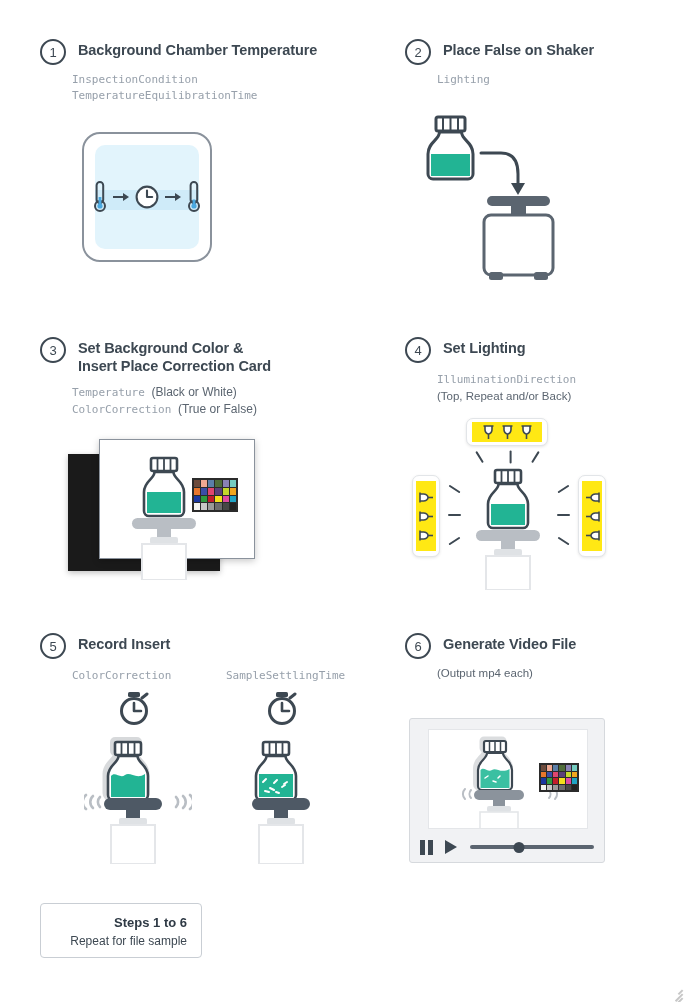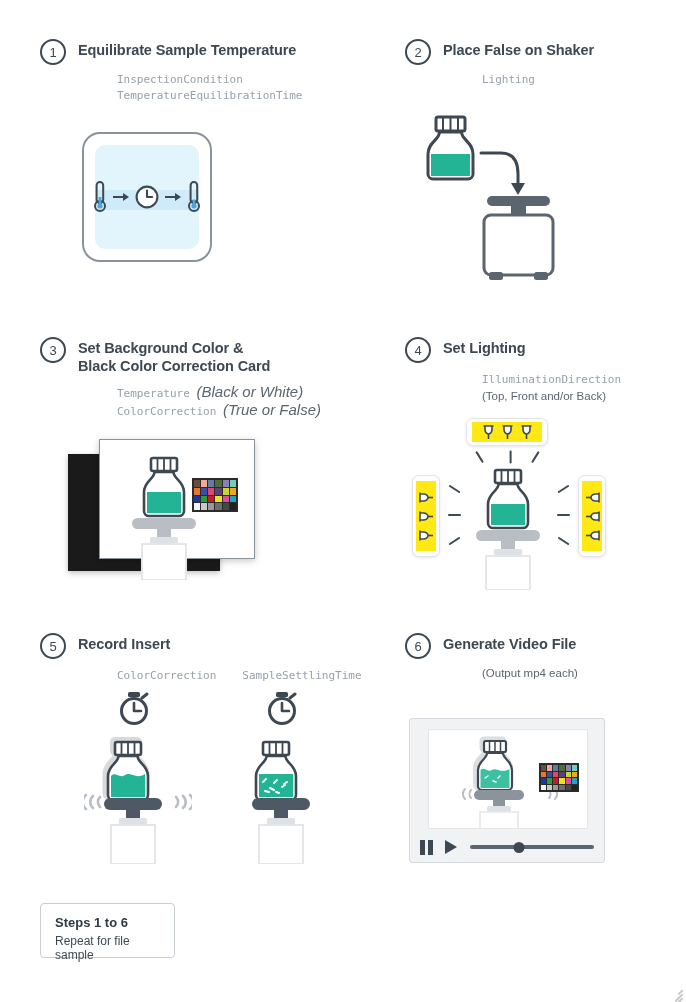--- a/index.html
+++ b/index.html
@@ -29,35 +29,34 @@
   }
   .step-title {
     margin-left: 12px;
     font-size: 14.5px; font-weight: bold; color: #3d4852;
     line-height: 18px;
     letter-spacing: -0.1px;
     padding-top: 3px;
   }
   .step-title .l2 { display: block; }
   .params {
-    margin-left: 77px;
+    margin-left: 32px;
     margin-top: 7px;
   }
   .param {
     font-family: "DejaVu Sans Mono", monospace;
     font-size: 11px;
     color: #97a0ab;
     line-height: 16px;
     white-space: nowrap;
   }
   .param .note {
     font-family: "Liberation Sans", sans-serif;
-    font-size: 15px;
+    font-size: 12px;
     color: #5b6570;
-    font-style: italic;
   }
   .param.note-only {
     font-family: "Liberation Sans", sans-serif;
     font-size: 11.5px;
     color: #5b6570;
   }
   .param-cols { display: flex; }
   .param-cols .param { margin-right: 26px; }
 
   .art { position: absolute; }
@@ -211,21 +210,21 @@
 </style>
 </head>
 <body>
 
 <div class="sheet">
 
   <div class="step" style="left:40px; top:38px; width:320px;">
     <div class="step-head">
       <div class="step-circle">1</div>
       <div class="step-title">
-        <span>Equilibrate Sample Temperature</span>
+        <span>Background Chamber Temperature</span>
       </div>
     </div>
     <div class="params">
       <div class="param">InspectionCondition</div>
       <div class="param">TemperatureEquilibrationTime</div>
     </div>
   </div>
 
   <div class="art" style="left:82px; top:132px;">
     <div class="chamber">
@@ -289,21 +288,21 @@
         <rect x="119" y="160" width="14" height="8" rx="2.5" fill="#5b6570"></rect>
       </g>
     </svg>
   </div>
 
   <div class="step" style="left:40px; top:336px; width:330px;">
     <div class="step-head">
       <div class="step-circle">3</div>
       <div class="step-title">
         <span>Set Background Color &amp;</span>
-        <span class="l2">Black Color Correction Card</span>
+        <span class="l2">Insert Place Correction Card</span>
       </div>
     </div>
     <div class="params" style="margin-top:9px;">
       <div class="param">
         <span>Temperature</span>
         <span class="note">(Black or White)</span>
       </div>
       <div class="param">
         <span>ColorCorrection</span>
         <span class="note">(True or False)</span>
@@ -360,21 +359,21 @@
 
   <div class="step" style="left:405px; top:336px; width:270px;">
     <div class="step-head">
       <div class="step-circle">4</div>
       <div class="step-title">
         <span>Set Lighting</span>
       </div>
     </div>
     <div class="params" style="margin-top:9px;">
       <div class="param">IlluminationDirection</div>
-      <div class="param note-only">(Top, Front and/or Back)</div>
+      <div class="param note-only">(Top, Repeat and/or Back)</div>
     </div>
   </div>
 
   <div class="art" style="left:404px; top:418px; width:210px; height:172px;">
 
     <div class="led-panel" style="left:62px; top:0px; width:82px; height:28px;">
       <div class="led-strip" style="width:70px; height:20px; gap:4px;">
         <svg width="15" height="17" viewBox="0 0 15 17">
           <path d="M2.5 2 h10 M4 2 v3 a3.5 4.5 0 0 0 3.5 5 a3.5 4.5 0 0 0 3.5 -5 v-3" fill="#ffffff" stroke="#3d4852" stroke-width="1.6"></path>
           <path d="M7.5 10 v5" stroke="#3d4852" stroke-width="1.6"></path>
@@ -613,21 +612,21 @@
           <i></i>
         </span>
       <span class="ic-play"></span>
       <span class="scrub">
         <span class="scrub-track"></span>
         <span class="scrub-knob"></span>
       </span>
     </div>
   </div>
 
-  <div class="note-box" style="left:40px; top:903px; width:135px; height:55px;">
+  <div class="note-box" style="left:40px; top:903px; width:162px; height:55px;text-align:right;">
     <div class="nb-title">Steps 1 to 6</div>
     <div class="nb-sub">Repeat for file sample</div>
   </div>
 
   <div class="grip">
     <i style="width:14px; right:0; bottom:1px;"></i>
     <i style="width:10px; right:0; bottom:5px;"></i>
     <i style="width:6px; right:0; bottom:9px;"></i>
   </div>
 

